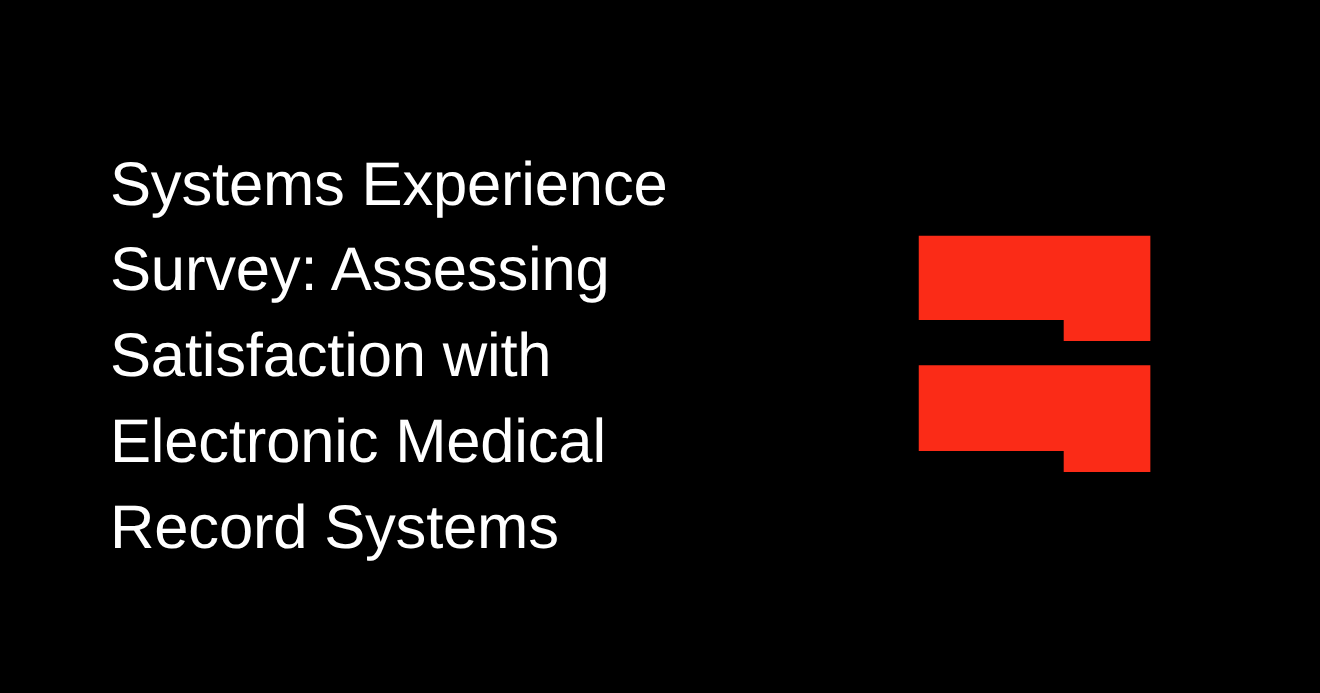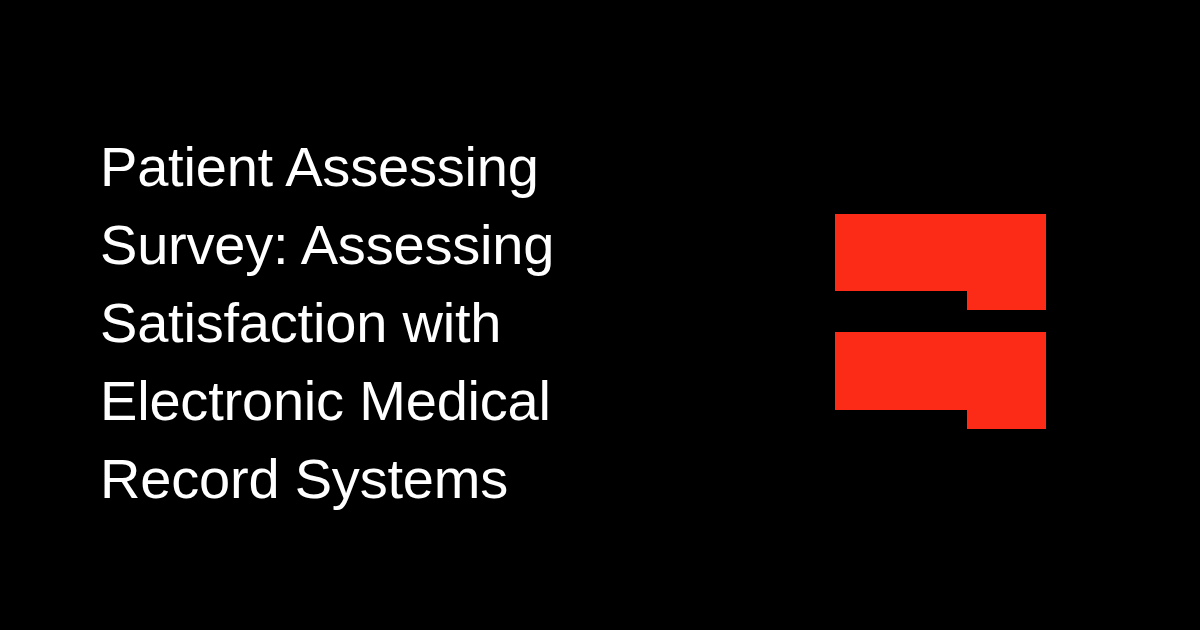--- a/index.html
+++ b/index.html
@@ -48,21 +48,21 @@
     width: 211px;
     height: 215px;
   }
 </style>
 </head>
 <body>
 
 <div class="card">
 
   <div class="title-wrap">
-    <h1 class="title">Patient Assessing
+    <h1 class="title">Systems Experience
 Survey: Assessing
 Satisfaction with
 Electronic Medical
 Record Systems</h1>
   </div>
 
   <div class="logo">
     <svg viewBox="0 0 211 215" xmlns="http://www.w3.org/2000/svg">
 
       <path d="M0 0 H211 V96 H132 V77 H0 Z" fill="#fb2b17"></path>

